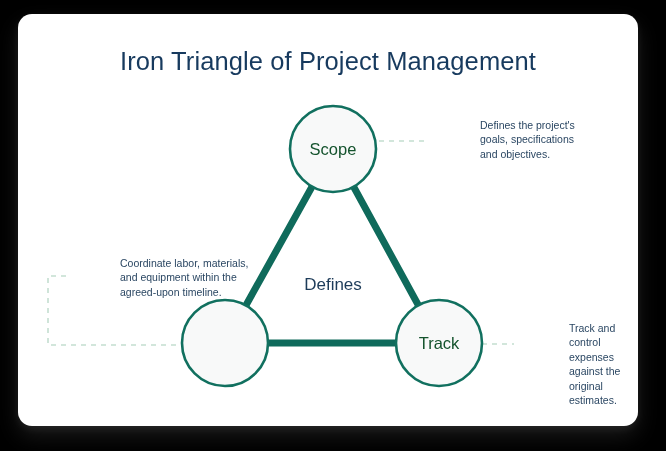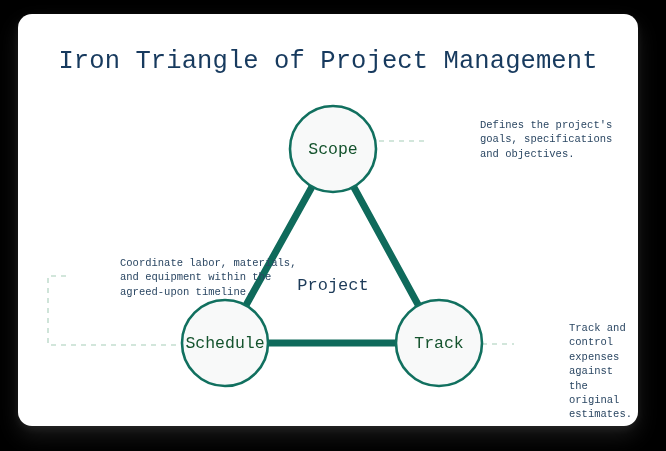--- a/index.html
+++ b/index.html
@@ -13,21 +13,20 @@
     height: 451px;
     overflow: hidden;
     font-family: "Liberation Sans", sans-serif;
   }
 
   #stage {
     position: relative;
     width: 666px;
     height: 398px;
     background: #000000;
-    font-family: Liberation Mono, monospace;
   }
 
   
   #card {
     position: absolute;
     left: 18px;
     top: 14px;
     width: 620px;
     height: 412px;
     background: #ffffff;
@@ -135,25 +134,24 @@
 
       <g>
         <circle cx="315" cy="135" r="43" fill="#f8f9f9" stroke="#11705f" stroke-width="2.6"></circle>
         <circle cx="207" cy="329" r="43" fill="#f8f9f9" stroke="#11705f" stroke-width="2.6"></circle>
         <circle cx="421" cy="329" r="43" fill="#f8f9f9" stroke="#11705f" stroke-width="2.6"></circle>
       </g>
     </svg>
 
     <div class="node-label" id="label-scope">Scope</div>
 
-    <div class="node-label" id="label-schedule">Schedule</div>
 
     <div class="node-label" id="label-cost">Track</div>
 
-    <div id="label-quality">Project</div>
+    <div id="label-quality">Defines</div>
 
     <div class="annotation" id="ann-scope">
       <div class="bar"></div>
       <div class="text">Defines the project's
 goals, specifications
 and objectives.</div>
     </div>
 
     <div class="annotation" id="ann-cost">
       <div class="bar"></div>

